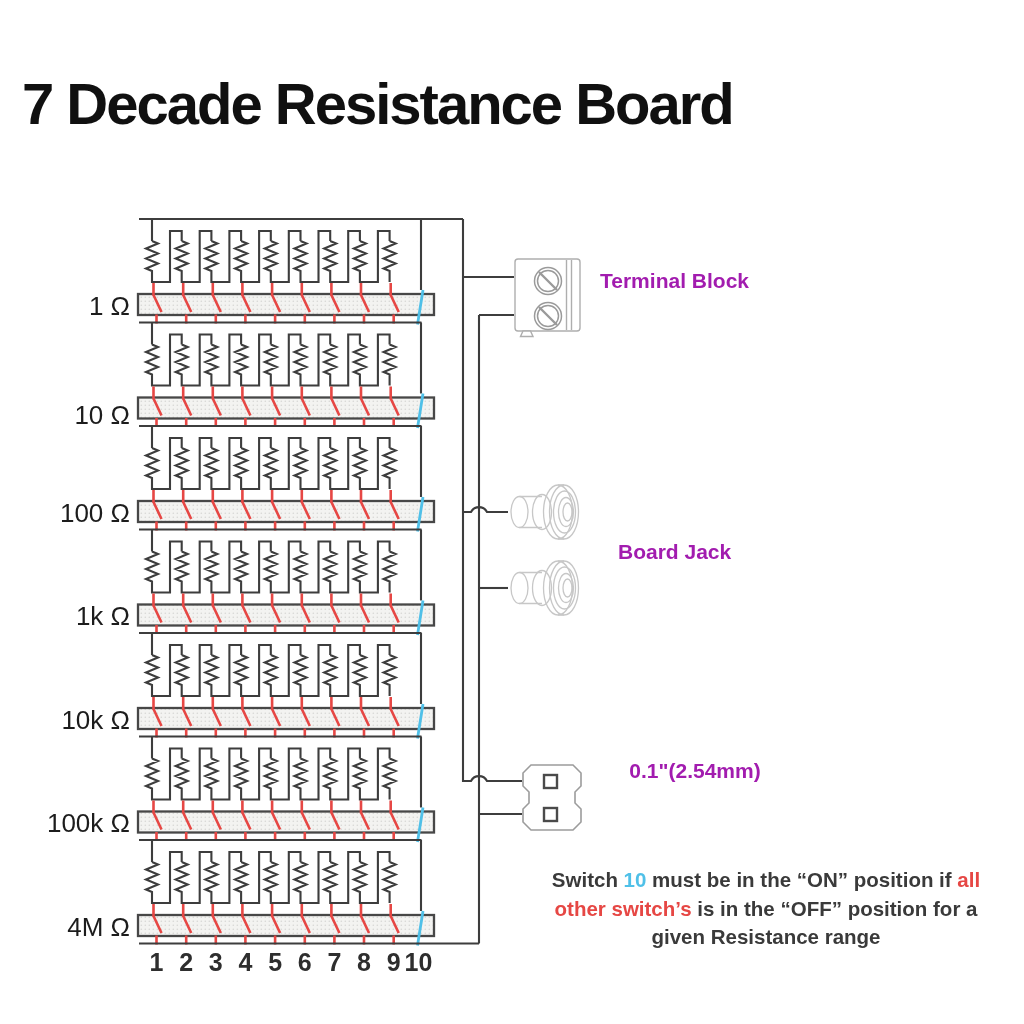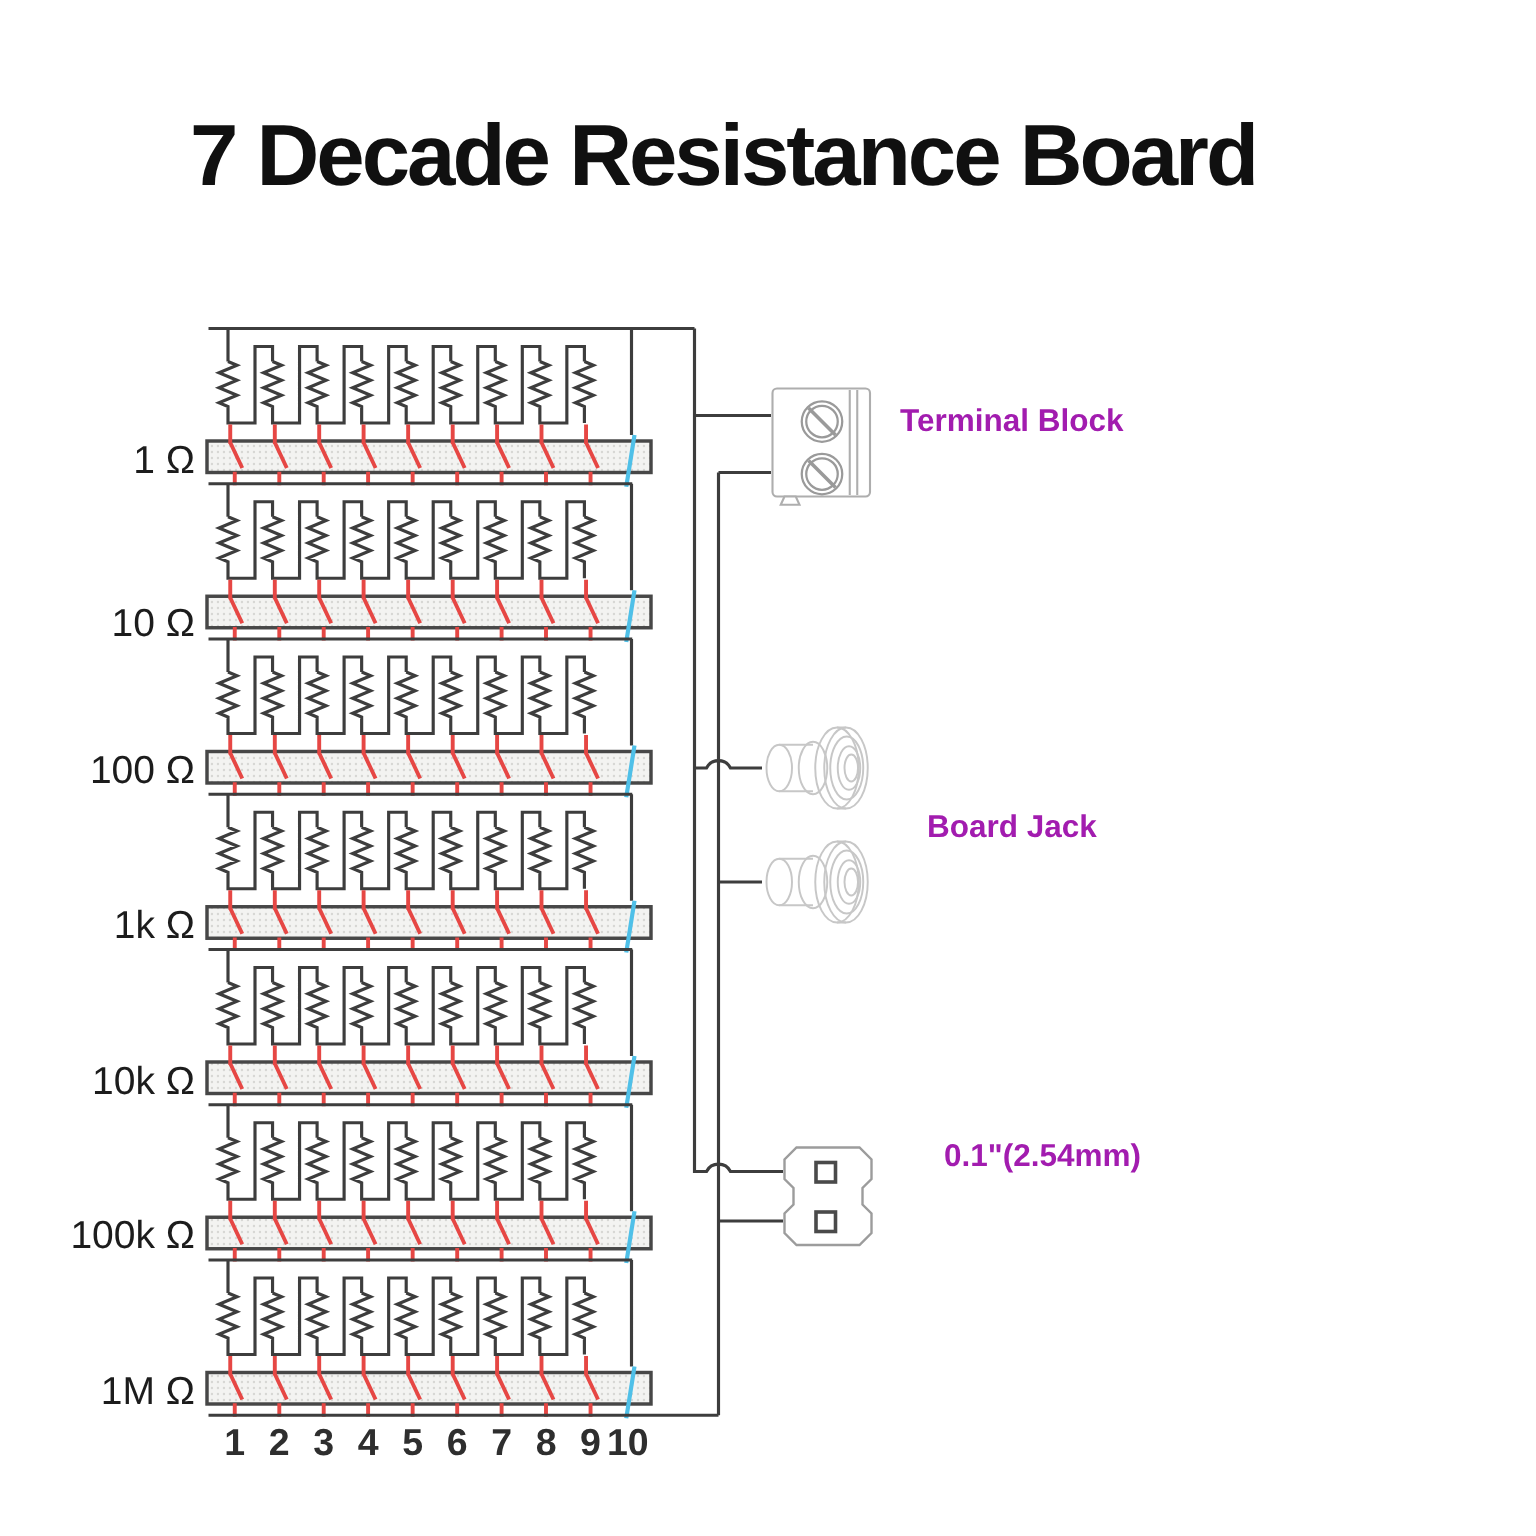--- a/index.html
+++ b/index.html
@@ -1,19 +1,19 @@
 <!DOCTYPE html>
 <html><head>
 <meta charset="utf-8">
 <style>
   html,body{margin:0;padding:0;background:#fff;}
   .stage{position:relative;width:1024px;height:1024px;background:#ffffff;overflow:hidden;
          font-family:"Liberation Sans",sans-serif;color:var(--text,#3a3a3a);}
   .abs{position:absolute;}
-  .title{left:22px;top:70px;width:920px;text-align:center;font-size:58px;font-weight:bold;
+  .title{left:22px;top:70px;width:920px;text-align:left;font-size:58px;font-weight:bold;
          letter-spacing:-2px;color:#101010;white-space:nowrap;}
   .decade-label{left:0;width:130px;text-align:right;font-size:26px;color:#1c1c1c;white-space:nowrap;}
   .sw-num{transform:translateX(-50%);font-size:25px;font-weight:700;color:#2e2e2e;}
   .callout{font-size:21px;font-weight:600;color:#a21caf;white-space:nowrap;}
   .pitch-label{left:602px;top:757px;width:186px;text-align:center;line-height:27px;}
   .note{left:516px;top:866px;width:500px;text-align:center;font-size:20.5px;font-weight:600;
         line-height:28.5px;color:#3a3a3a;}
   .note .c-on{color:var(--on,#4fc0e8);}
   .note .c-off{color:var(--off,#e64744);}
 </style>
@@ -132,34 +132,39 @@
     </g>
   </svg>
 
   <div id="decade-labels">
       <div class="abs decade-label" style="top: 290.5px;">1 Ω</div>
       <div class="abs decade-label" style="top: 400px;">10 Ω</div>
       <div class="abs decade-label" style="top: 497.5px;">100 Ω</div>
       <div class="abs decade-label" style="top: 601px; text-align: right;">1k Ω</div>
       <div class="abs decade-label" style="top: 704.5px;">10k Ω</div>
       <div class="abs decade-label" style="top: 808px;">100k Ω</div>
-      <div class="abs decade-label" style="top: 911.5px;">1M Ω</div>
+      <div class="abs decade-label" style="top: 911.5px;">4M Ω</div>
     </div>
   <div id="switch-numbers">
       <div class="abs sw-num" style="left: 156.5px; top: 948px;">1</div>
       <div class="abs sw-num" style="left: 186.15px; top: 948px;">2</div>
       <div class="abs sw-num" style="left: 215.8px; top: 948px;">3</div>
       <div class="abs sw-num" style="left: 245.45px; top: 948px;">4</div>
       <div class="abs sw-num" style="left: 275.1px; top: 948px;">5</div>
       <div class="abs sw-num" style="left: 304.75px; top: 948px;">6</div>
       <div class="abs sw-num" style="left: 334.4px; top: 948px;">7</div>
       <div class="abs sw-num" style="left: 364.05px; top: 948px;">8</div>
       <div class="abs sw-num" style="left: 393.7px; top: 948px;">9</div>
       <div class="abs sw-num" style="left: 418.5px; top: 948px;">10</div>
     </div>
 
   <div class="abs callout" style="left:600px;top:269px">Terminal Block</div>
   <div class="abs callout" style="left:618px;top:540px">Board Jack</div>
   <div class="abs callout pitch-label">
     <div>0.1"(2.54mm)</div>
   </div>
 
+  <div class="abs note" id="note">
+      <div><span>Switch </span><span class="c-on">10</span><span> must be in the “ON” position if </span><span class="c-off">all</span></div>
+      <div><span class="c-off">other switch’s</span><span> is in the “OFF” position for a</span></div>
+      <div><span>given Resistance range</span></div>
+    </div>
 </div>
 
 </body></html>

